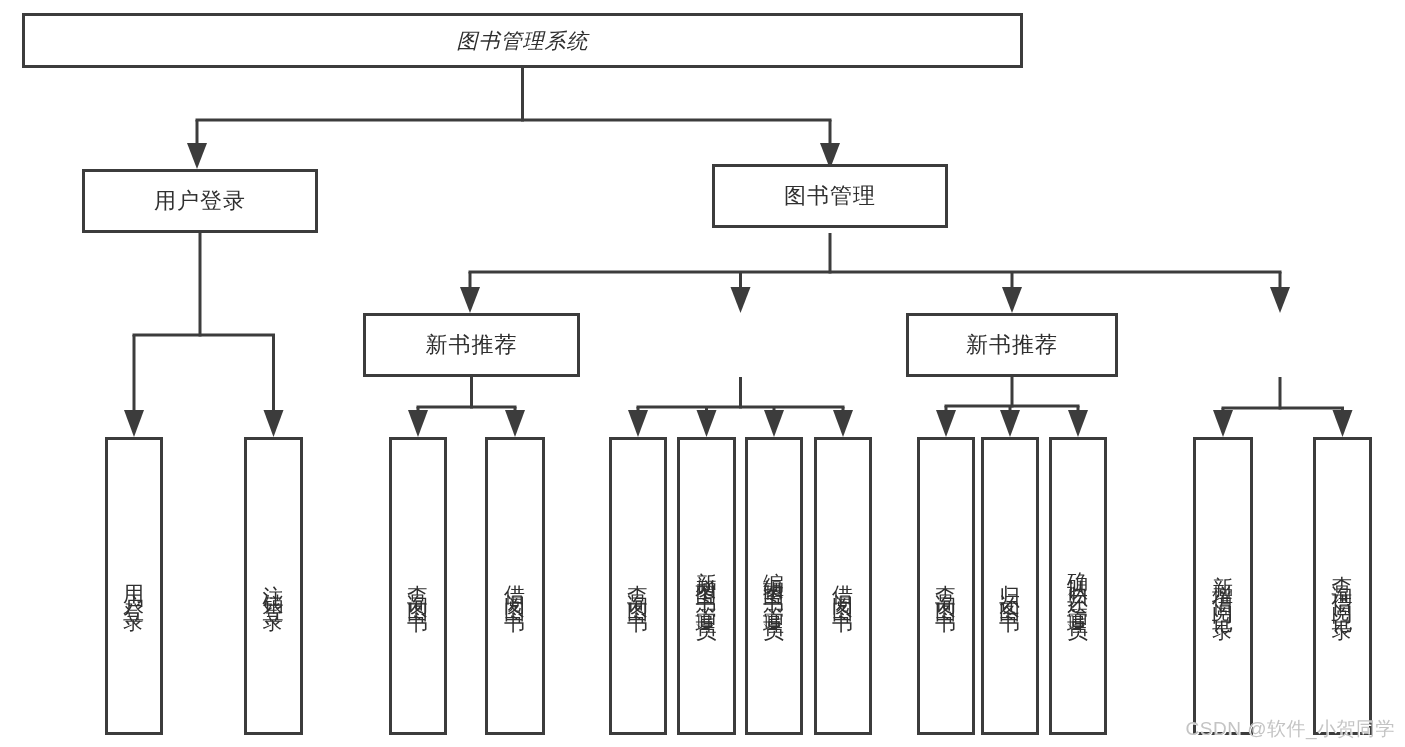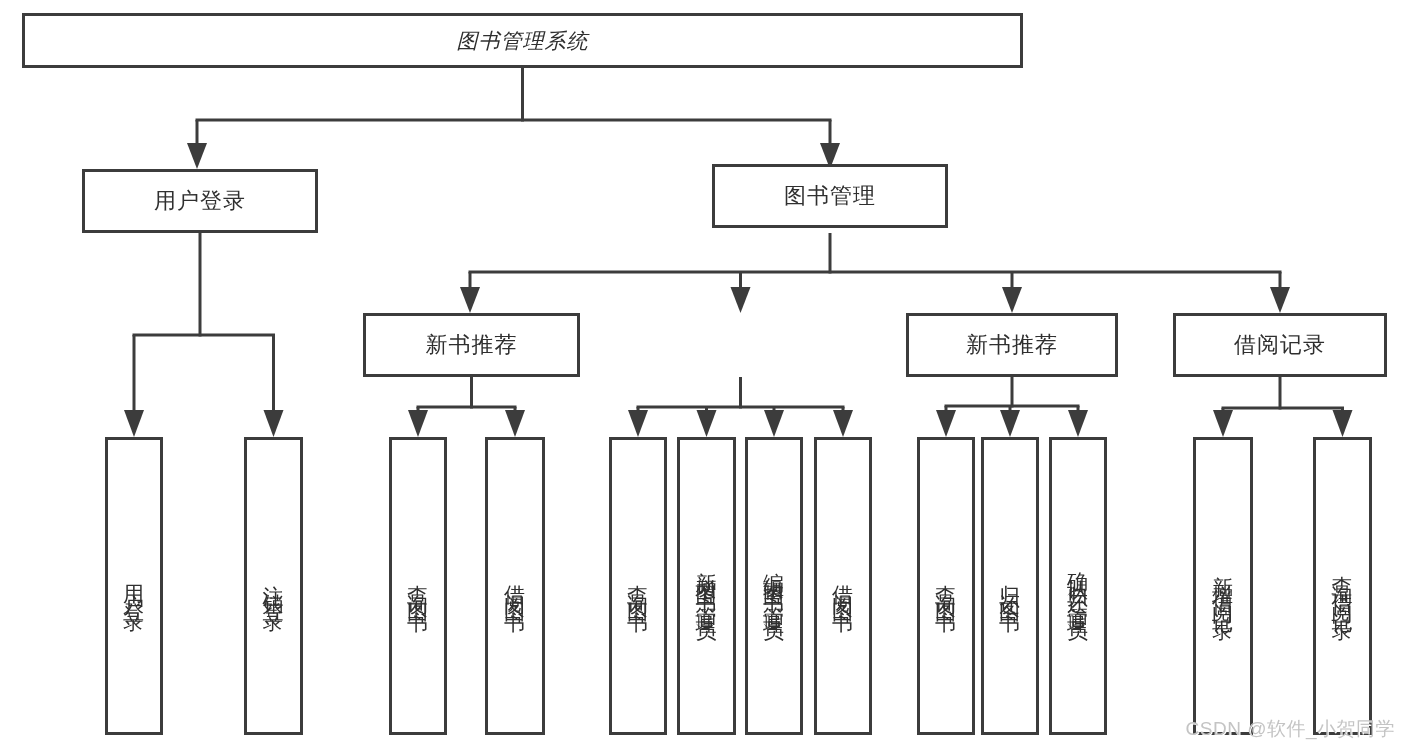--- a/index.html
+++ b/index.html
@@ -154,23 +154,20 @@
   <div class="node h-node" style="left:712px;top:164px;width:236px;height:64px;">
     <span>图书管理</span>
   </div>
 
   <div class="node h-node" style="left:363px;top:313px;width:217px;height:64px;">
     <span>新书推荐</span>
   </div>
   <div class="node h-node" style="left:906px;top:313px;width:212px;height:64px;">
     <span>新书推荐</span>
   </div>
-  <div class="node h-node" style="left:1173px;top:313px;width:214px;height:64px;">
-    <span>借阅记录</span>
-  </div>
 
   <div class="node v-node" style="left:105px;top:437px;width:58px;height:298px;">
     <span>用户登录</span>
   </div>
   <div class="node v-node" style="left:244px;top:437px;width:59px;height:298px;">
     <span>注销登录</span>
   </div>
 
   <div class="node v-node" style="left:389px;top:437px;width:58px;height:298px;">
     <span>查询图书</span>

